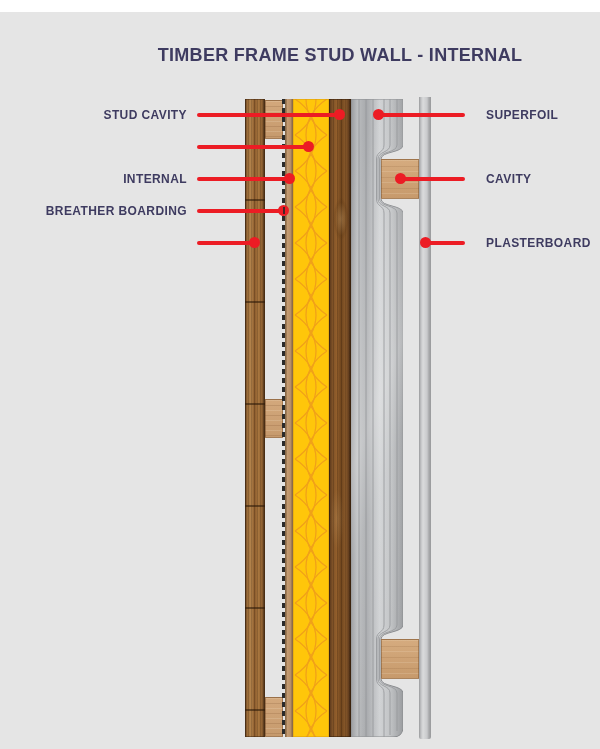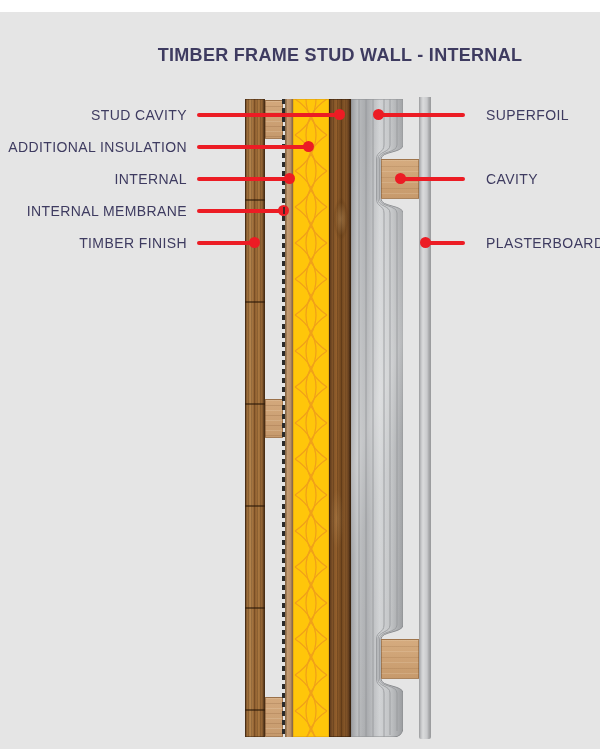--- a/index.html
+++ b/index.html
@@ -74,21 +74,21 @@
   #foil-batten-bot{top:627px;height:40px;}
 
   #plasterboard{
     left:419px;width:12px;top:85px;height:642px;
     background:linear-gradient(90deg,#9a9b9d 0,#c2c3c5 2px,#dadbdc 4px,#c9cacc 8px,#a8a9ab 10px,#98999b 12px);
     border-radius:0 0 2px 2px;
   }
 
   
   .lbl{
-    position:absolute;font-size:14px;font-weight:normal;letter-spacing:.4px;
+    position:absolute;font-size:12px;font-weight:bold;letter-spacing:.4px;
     color:#3e3b60;line-height:12px;white-space:nowrap;z-index:12;
   }
   .lbl.left{left:0;width:187px;text-align:right;}
   .lbl.right{left:486px;text-align:left;}
 
   .pline{position:absolute;height:4px;background:#ec1c24;border-radius:2px;z-index:10;}
   .pdot{position:absolute;width:11px;height:11px;border-radius:50%;background:#ec1c24;z-index:11;}
   .pdot.dash-through::after{
     content:"";position:absolute;left:50%;top:2px;bottom:2px;width:2px;margin-left:-1px;
     background:rgba(40,40,40,.85);
@@ -169,24 +169,22 @@
       </g>
     </svg>
   </div>
 
   <div id="foil-batten-top" class="foil-batten"></div>
   <div id="foil-batten-bot" class="foil-batten"></div>
 
   <div id="plasterboard" class="abs"></div>
 
   <div class="lbl left" style="top:97px">STUD CAVITY</div>
-  <div class="lbl left" style="top:129px">ADDITIONAL INSULATION</div>
   <div class="lbl left" style="top:161px">INTERNAL</div>
-  <div class="lbl left" style="top:193px">INTERNAL MEMBRANE</div>
-  <div class="lbl left" style="top:225px">TIMBER FINISH</div>
+  <div class="lbl left" style="top:193px">BREATHER BOARDING</div>
 
   <div class="pline" style="left:197px;top:101px;width:143px"></div>
   <div class="pdot" style="left:334px;top:97px"></div>
 
   <div class="pline" style="left:197px;top:133px;width:112px"></div>
   <div class="pdot" style="left:303px;top:129px"></div>
 
   <div class="pline" style="left:197px;top:165px;width:93px"></div>
   <div class="pdot" style="left:284px;top:161px"></div>
 

